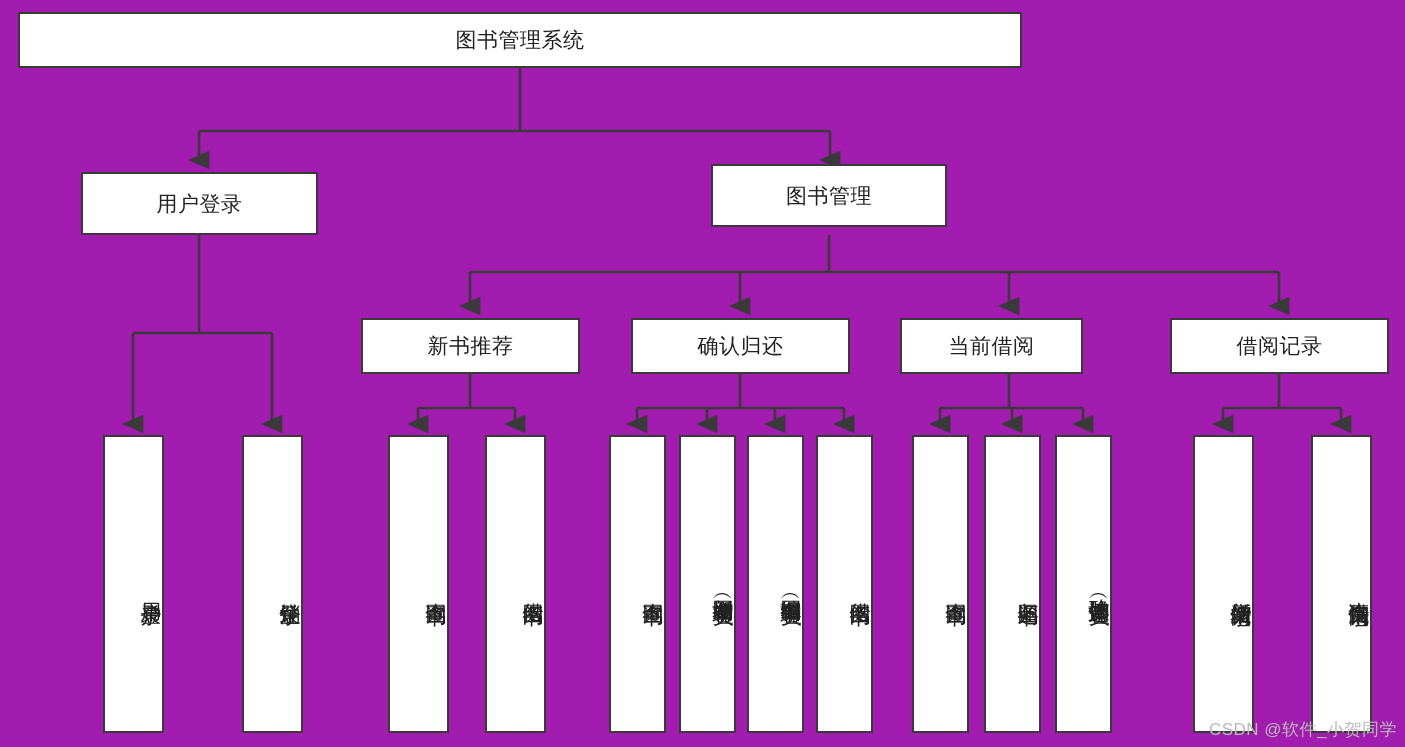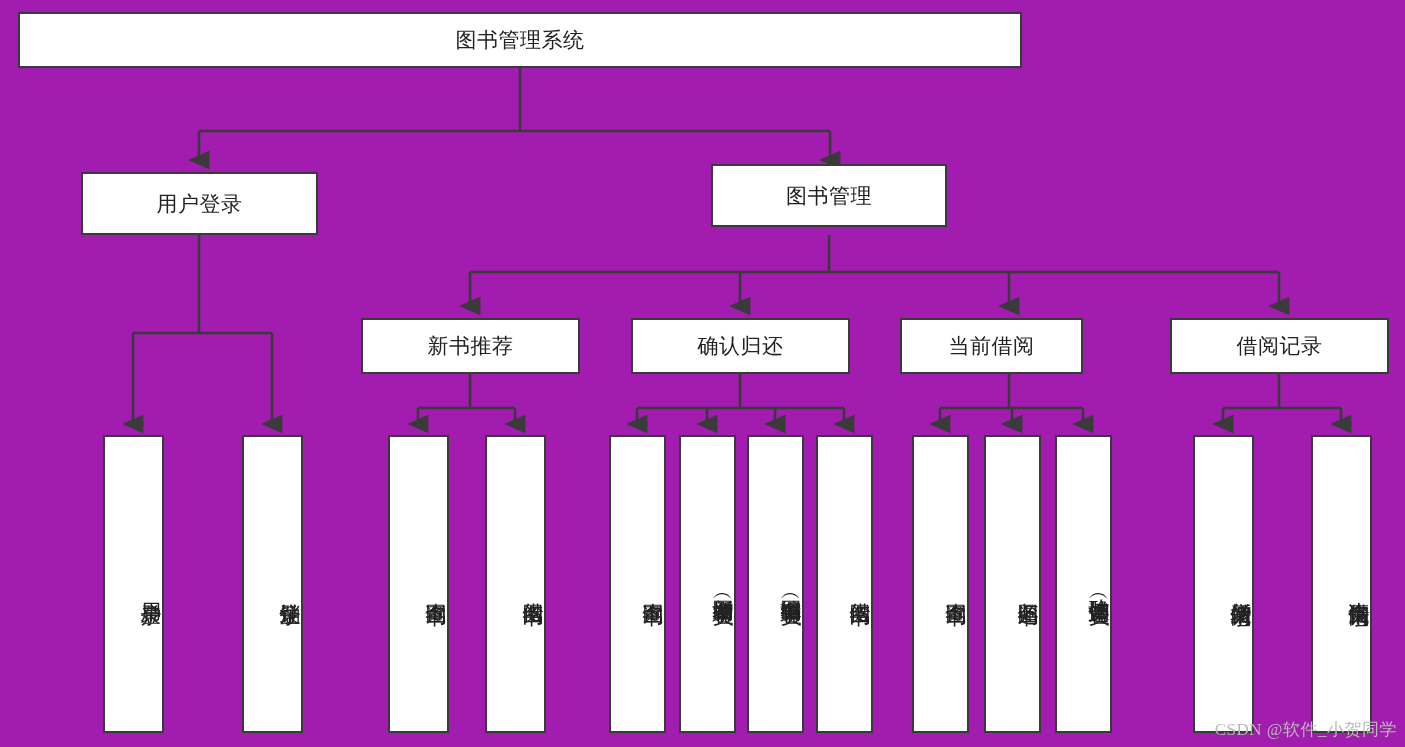--- a/index.html
+++ b/index.html
@@ -59,21 +59,21 @@
     padding-top: 4px;
   }
   #watermark {
     position: absolute;
     right: 8px;
     bottom: 6px;
     font-size: 17px;
     color: #b9b9b9;
     letter-spacing: 0.5px;
     white-space: nowrap;
-    font-family: Liberation Serif, serif;
+    font-family: Liberation Sans, sans-serif;
   }
 </style>
 </head>
 <body>
 
 <div id="canvas">
 
   <svg id="edges" viewBox="0 0 1405 747" xmlns="http://www.w3.org/2000/svg">
     <defs>
       <marker id="arrow" markerWidth="9" markerHeight="9" refX="4.2" refY="4.4" orient="auto" markerUnits="strokeWidth">

